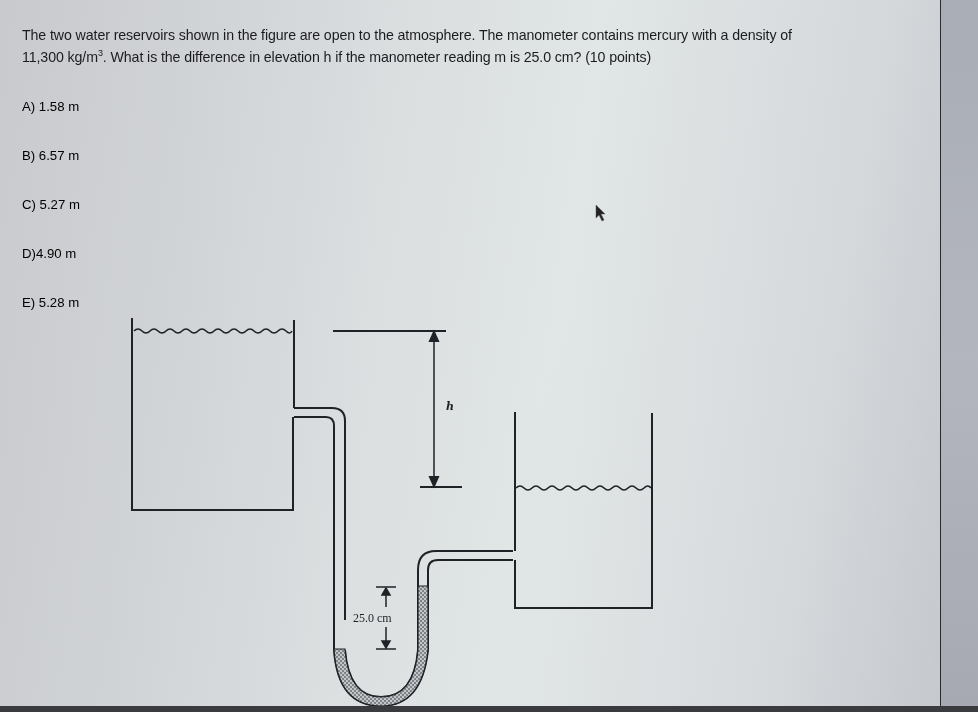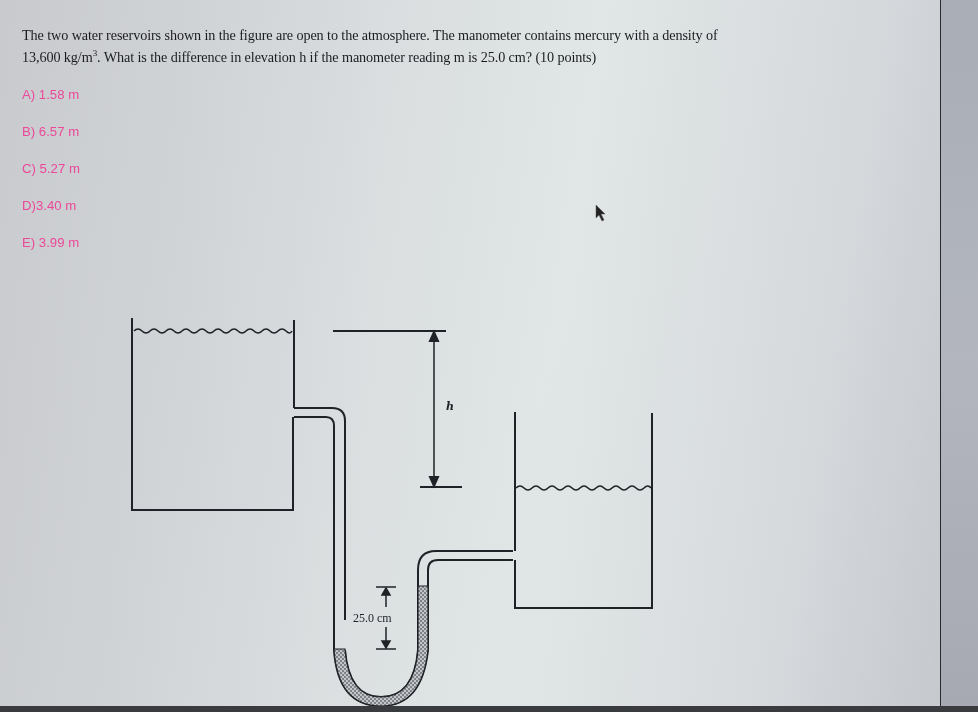--- a/index.html
+++ b/index.html
@@ -19,47 +19,47 @@
     position:absolute; left:941px; top:0; width:37px; height:712px;
     background: linear-gradient(180deg, #a9adb6, #b3b6be 50%, #a6a9b2);
   }
   .bottom-bar {
     position:absolute; left:0; top:706px; width:978px; height:6px; background:#3a3b3f;
   }
   .question {
     position:absolute; left:22px; top:24px; width:900px;
     font-size:14.2px; line-height:22px; color:#1b1c1f; letter-spacing:-0.1px;
   }
-  .q-line { white-space:nowrap; display:block;font-family:Liberation Serif, serif; }
+  .q-line { white-space:nowrap; display:block; }
   .q-line sup { font-size:9px; vertical-align:6px; line-height:0; }
   .options { position:absolute; left:22px; top:85px; }
   .option {
-    display:block; font-size:13.2px; color:#ec4899; height:37px; line-height:20px; white-space:nowrap;
+    display:block; font-size:13.2px; color:#000000; height:37px; line-height:20px; white-space:nowrap;margin-top:12px;
   }
   .cursor { position:absolute; left:595px; top:204px; width:12px; height:18px; }
   svg.diagram { position:absolute; left:0; top:0; }
 </style>
 </head>
 <body>
 
 <div class="page"></div>
 <div class="page-edge"></div>
 <div class="right-margin"></div>
 
 <div class="question">
   <span class="q-line">The two water reservoirs shown in the figure are open to the atmosphere. The manometer contains mercury with a density of</span>
-  <span class="q-line"><span>13,600 kg/m</span><sup>3</sup><span>. What is the difference in elevation h if the manometer reading m is 25.0 cm?  (10 points)</span></span>
+  <span class="q-line"><span>11,300 kg/m</span><sup>3</sup><span>. What is the difference in elevation h if the manometer reading m is 25.0 cm?  (10 points)</span></span>
 </div>
 
 <div class="options">
   <span class="option">A) 1.58 m</span>
   <span class="option">B) 6.57 m</span>
   <span class="option">C) 5.27 m</span>
-  <span class="option">D)3.40 m</span>
-  <span class="option">E) 3.99 m</span>
+  <span class="option">D)4.90 m</span>
+  <span class="option">E) 5.28 m</span>
 </div>
 
 <svg class="diagram" width="978" height="712" viewBox="0 0 978 712">
   <defs>
     <pattern id="hg" width="4" height="4" patternUnits="userSpaceOnUse">
       <rect width="4" height="4" fill="#c3c6c9"></rect>
       <rect x="0" y="0" width="2" height="2" fill="#7f8388"></rect>
       <rect x="2" y="2" width="2" height="2" fill="#7f8388"></rect>
     </pattern>
     <marker id="arrowDown" markerWidth="8" markerHeight="8" refX="4" refY="8" orient="auto">

